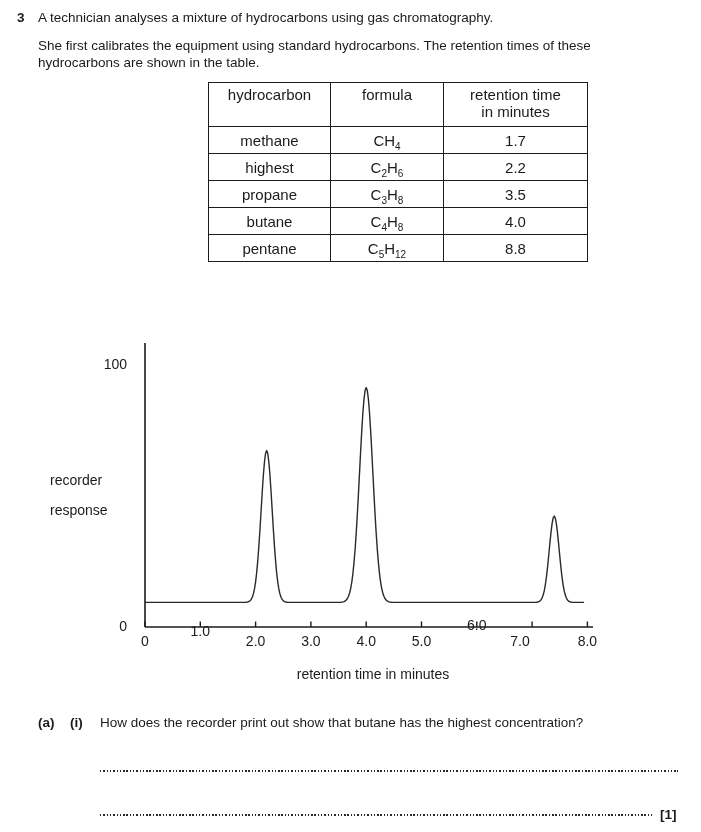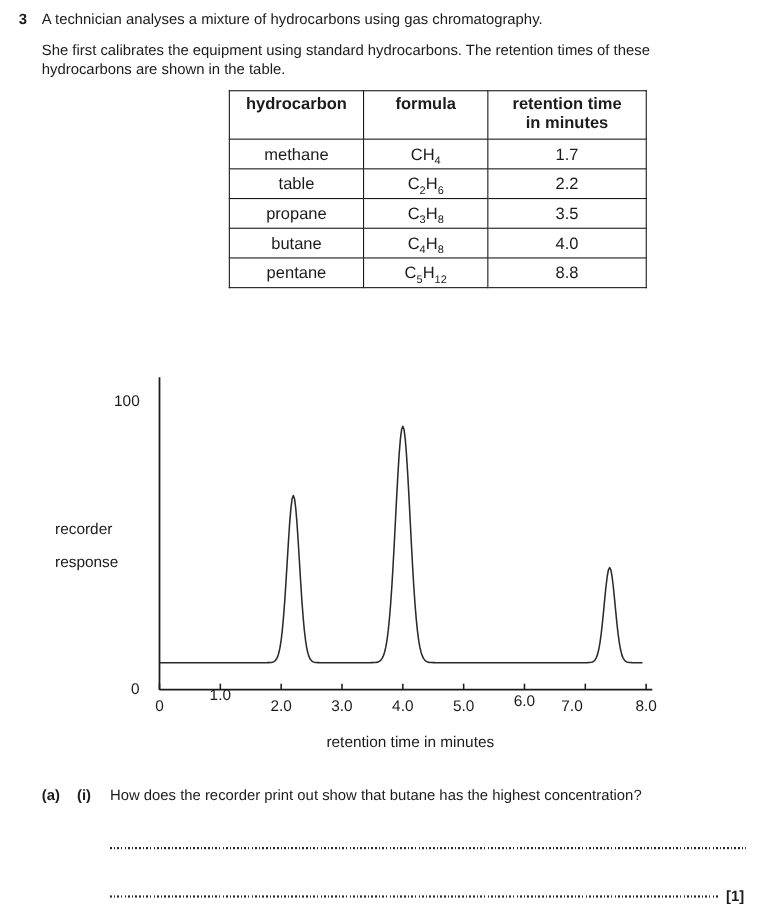--- a/index.html
+++ b/index.html
@@ -13,21 +13,21 @@
 
   
   table.cal{
     position:absolute;left:208px;top:82px;border-collapse:collapse;
     font-size:15px;table-layout:fixed;
   }
   table.cal th, table.cal td{
     border:1.6px solid #1b1b1b;text-align:center;vertical-align:middle;
   }
   table.cal th{
-    font-weight:bold;vertical-align:top;padding:3px 6px 6px;
+    font-weight:normal;vertical-align:top;padding:3px 6px 6px;
     white-space:pre-line;line-height:17px;height:34px;
   }
   table.cal td{height:26px;padding:0 24px;}
   table.cal sub{font-size:10px;line-height:0;}
 
   
   .chart{position:absolute;left:0;top:340px;width:625px;height:352px;}
   .chart-label{font-size:14px;color:#1b1b1b;}
   .tick-label{position:absolute;width:40px;text-align:center;font-size:14px;}
 
@@ -63,21 +63,21 @@
 in minutes</th>
       </tr>
     </thead>
     <tbody>
         <tr>
           <td>methane</td>
           <td><span>CH</span><sub>4</sub></td>
           <td>1.7</td>
         </tr>
         <tr>
-          <td>table</td>
+          <td>highest</td>
           <td><span>C</span><sub>2</sub><span>H</span><sub>6</sub></td>
           <td>2.2</td>
         </tr>
         <tr>
           <td>propane</td>
           <td><span>C</span><sub>3</sub><span>H</span><sub>8</sub></td>
           <td>3.5</td>
         </tr>
         <tr>
           <td>butane</td>
@@ -114,21 +114,21 @@
         <path d="M15.00 262.42 L16.11 262.42 L17.21 262.42 L18.32 262.42 L19.42 262.42 L20.53 262.42 L21.64 262.42 L22.74 262.42 L23.85 262.42 L24.95 262.42 L26.06 262.42 L27.17 262.42 L28.27 262.42 L29.38 262.42 L30.48 262.42 L31.59 262.42 L32.70 262.42 L33.80 262.42 L34.91 262.42 L36.01 262.42 L37.12 262.42 L38.23 262.42 L39.33 262.42 L40.44 262.42 L41.54 262.42 L42.65 262.42 L43.76 262.42 L44.86 262.42 L45.97 262.42 L47.07 262.42 L48.18 262.42 L49.29 262.42 L50.39 262.42 L51.50 262.42 L52.60 262.42 L53.71 262.42 L54.82 262.42 L55.92 262.42 L57.03 262.42 L58.13 262.42 L59.24 262.42 L60.35 262.42 L61.45 262.42 L62.56 262.42 L63.66 262.42 L64.77 262.42 L65.88 262.42 L66.98 262.42 L68.09 262.42 L69.19 262.42 L70.30 262.42 L71.41 262.42 L72.51 262.42 L73.62 262.42 L74.72 262.42 L75.83 262.42 L76.94 262.42 L78.04 262.42 L79.15 262.42 L80.25 262.42 L81.36 262.42 L82.47 262.42 L83.57 262.42 L84.68 262.42 L85.78 262.42 L86.89 262.42 L88.00 262.42 L89.10 262.42 L90.21 262.42 L91.31 262.42 L92.42 262.42 L93.53 262.42 L94.63 262.42 L95.74 262.42 L96.84 262.42 L97.95 262.42 L99.06 262.42 L100.16 262.42 L101.27 262.42 L102.37 262.42 L103.48 262.42 L104.59 262.42 L105.69 262.42 L106.80 262.42 L107.90 262.42 L109.01 262.42 L110.12 262.42 L111.22 262.42 L112.33 262.41 L113.43 262.40 L114.54 262.37 L115.65 262.31 L116.75 262.19 L117.86 261.95 L118.96 261.51 L120.07 260.73 L121.18 259.40 L122.28 257.25 L123.39 253.89 L124.49 248.91 L125.60 241.85 L126.71 232.35 L127.81 220.17 L128.92 205.39 L130.02 188.45 L131.13 170.25 L132.24 152.07 L133.34 135.49 L134.45 122.14 L135.55 113.47 L136.66 110.46 L137.77 113.47 L138.87 122.14 L139.98 135.49 L141.08 152.07 L142.19 170.25 L143.30 188.45 L144.40 205.39 L145.51 220.17 L146.61 232.35 L147.72 241.85 L148.83 248.91 L149.93 253.89 L151.04 257.25 L152.14 259.40 L153.25 260.73 L154.36 261.51 L155.46 261.95 L156.57 262.19 L157.67 262.31 L158.78 262.37 L159.89 262.40 L160.99 262.41 L162.10 262.42 L163.20 262.42 L164.31 262.42 L165.42 262.42 L166.52 262.42 L167.63 262.42 L168.73 262.42 L169.84 262.42 L170.95 262.42 L172.05 262.42 L173.16 262.42 L174.26 262.42 L175.37 262.42 L176.48 262.42 L177.58 262.42 L178.69 262.42 L179.79 262.42 L180.90 262.42 L182.01 262.42 L183.11 262.42 L184.22 262.42 L185.32 262.42 L186.43 262.42 L187.54 262.42 L188.64 262.42 L189.75 262.42 L190.85 262.42 L191.96 262.42 L193.07 262.42 L194.17 262.42 L195.28 262.42 L196.38 262.42 L197.49 262.42 L198.60 262.42 L199.70 262.42 L200.81 262.42 L201.91 262.42 L203.02 262.42 L204.13 262.42 L205.23 262.42 L206.34 262.41 L207.44 262.40 L208.55 262.38 L209.66 262.35 L210.76 262.28 L211.87 262.16 L212.97 261.95 L214.08 261.59 L215.19 260.99 L216.29 260.03 L217.40 258.54 L218.50 256.28 L219.61 252.98 L220.72 248.30 L221.82 241.87 L222.93 233.34 L224.03 222.40 L225.14 208.85 L226.25 192.67 L227.35 174.10 L228.46 153.64 L229.56 132.11 L230.67 110.60 L231.78 90.39 L232.88 72.82 L233.99 59.19 L235.09 50.54 L236.20 47.58 L237.31 50.54 L238.41 59.19 L239.52 72.82 L240.62 90.39 L241.73 110.60 L242.84 132.11 L243.94 153.64 L245.05 174.10 L246.15 192.67 L247.26 208.85 L248.37 222.40 L249.47 233.34 L250.58 241.87 L251.68 248.30 L252.79 252.98 L253.90 256.28 L255.00 258.54 L256.11 260.03 L257.21 260.99 L258.32 261.59 L259.43 261.95 L260.53 262.16 L261.64 262.28 L262.74 262.35 L263.85 262.38 L264.96 262.40 L266.06 262.41 L267.17 262.42 L268.27 262.42 L269.38 262.42 L270.49 262.42 L271.59 262.42 L272.70 262.42 L273.80 262.42 L274.91 262.42 L276.02 262.42 L277.12 262.42 L278.23 262.42 L279.33 262.42 L280.44 262.42 L281.55 262.42 L282.65 262.42 L283.76 262.42 L284.86 262.42 L285.97 262.42 L287.08 262.42 L288.18 262.42 L289.29 262.42 L290.39 262.42 L291.50 262.42 L292.61 262.42 L293.71 262.42 L294.82 262.42 L295.92 262.42 L297.03 262.42 L298.14 262.42 L299.24 262.42 L300.35 262.42 L301.45 262.42 L302.56 262.42 L303.67 262.42 L304.77 262.42 L305.88 262.42 L306.98 262.42 L308.09 262.42 L309.20 262.42 L310.30 262.42 L311.41 262.42 L312.51 262.42 L313.62 262.42 L314.73 262.42 L315.83 262.42 L316.94 262.42 L318.04 262.42 L319.15 262.42 L320.26 262.42 L321.36 262.42 L322.47 262.42 L323.57 262.42 L324.68 262.42 L325.79 262.42 L326.89 262.42 L328.00 262.42 L329.10 262.42 L330.21 262.42 L331.32 262.42 L332.42 262.42 L333.53 262.42 L334.63 262.42 L335.74 262.42 L336.85 262.42 L337.95 262.42 L339.06 262.42 L340.16 262.42 L341.27 262.42 L342.38 262.42 L343.48 262.42 L344.59 262.42 L345.69 262.42 L346.80 262.42 L347.91 262.42 L349.01 262.42 L350.12 262.42 L351.22 262.42 L352.33 262.42 L353.44 262.42 L354.54 262.42 L355.65 262.42 L356.75 262.42 L357.86 262.42 L358.97 262.42 L360.07 262.42 L361.18 262.42 L362.28 262.42 L363.39 262.42 L364.50 262.42 L365.60 262.42 L366.71 262.42 L367.81 262.42 L368.92 262.42 L370.03 262.42 L371.13 262.42 L372.24 262.42 L373.34 262.42 L374.45 262.42 L375.56 262.42 L376.66 262.42 L377.77 262.42 L378.87 262.42 L379.98 262.42 L381.09 262.42 L382.19 262.42 L383.30 262.42 L384.40 262.42 L385.51 262.42 L386.62 262.42 L387.72 262.42 L388.83 262.42 L389.93 262.42 L391.04 262.42 L392.15 262.42 L393.25 262.42 L394.36 262.42 L395.46 262.42 L396.57 262.42 L397.68 262.42 L398.78 262.42 L399.89 262.42 L400.99 262.42 L402.10 262.42 L403.21 262.41 L404.31 262.39 L405.42 262.35 L406.52 262.26 L407.63 262.09 L408.74 261.74 L409.84 261.09 L410.95 259.95 L412.05 258.06 L413.16 255.10 L414.27 250.72 L415.37 244.62 L416.48 236.63 L417.58 226.88 L418.69 215.78 L419.80 204.18 L420.90 193.19 L422.01 184.09 L423.11 178.07 L424.22 175.96 L425.33 178.07 L426.43 184.09 L427.54 193.19 L428.64 204.18 L429.75 215.78 L430.86 226.88 L431.96 236.63 L433.07 244.62 L434.17 250.72 L435.28 255.10 L436.39 258.06 L437.49 259.95 L438.60 261.09 L439.70 261.74 L440.81 262.09 L441.92 262.26 L443.02 262.35 L444.13 262.39 L445.23 262.41 L446.34 262.42 L447.45 262.42 L448.55 262.42 L449.66 262.42 L450.76 262.42 L451.87 262.42 L452.98 262.42 L454.08 262.42" fill="none" stroke="#2a2a2a" stroke-width="1.4" stroke-linejoin="round"></path>
       </svg>
 
     <div id="x-tick-labels">
         <div class="tick-label" style="left: 125px; top: 293px;">0</div>
         <div class="tick-label" style="left: 180.3px; top: 283px;">1.0</div>
         <div class="tick-label" style="left: 235.6px; top: 293px;">2.0</div>
         <div class="tick-label" style="left: 290.9px; top: 293px;">3.0</div>
         <div class="tick-label" style="left: 346.2px; top: 293px;">4.0</div>
         <div class="tick-label" style="left: 401.5px; top: 293px;">5.0</div>
-        <div class="tick-label" style="left: 456.8px; top: 289px;">6.0</div>
+        <div class="tick-label" style="left: 456.8px; top: 277px;">6.0</div>
         <div class="tick-label" style="left: 500px; top: 293px;">7.0</div>
         <div class="tick-label" style="left: 567.4px; top: 293px;">8.0</div>
       </div>
 
     <div class="abs chart-label" style="left:253px;top:326px;width:240px;text-align:center;">retention time in minutes</div>
   </div>
 
   <div>
     <div class="abs body-text bold" style="left:38px;top:714px;">(a)</div>
     <div class="abs body-text bold" style="left:70px;top:714px;">(i)</div>

